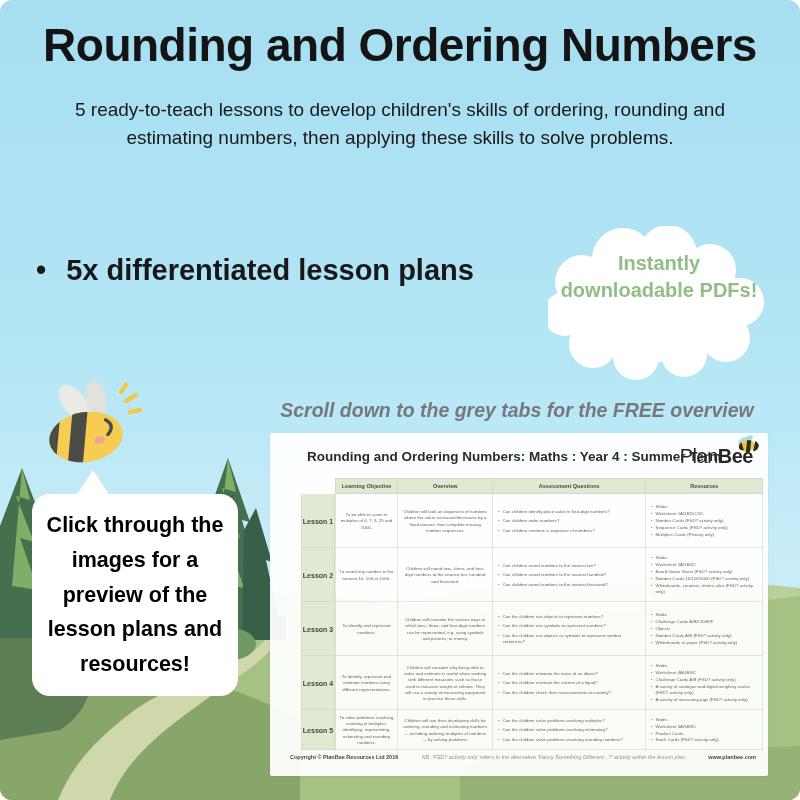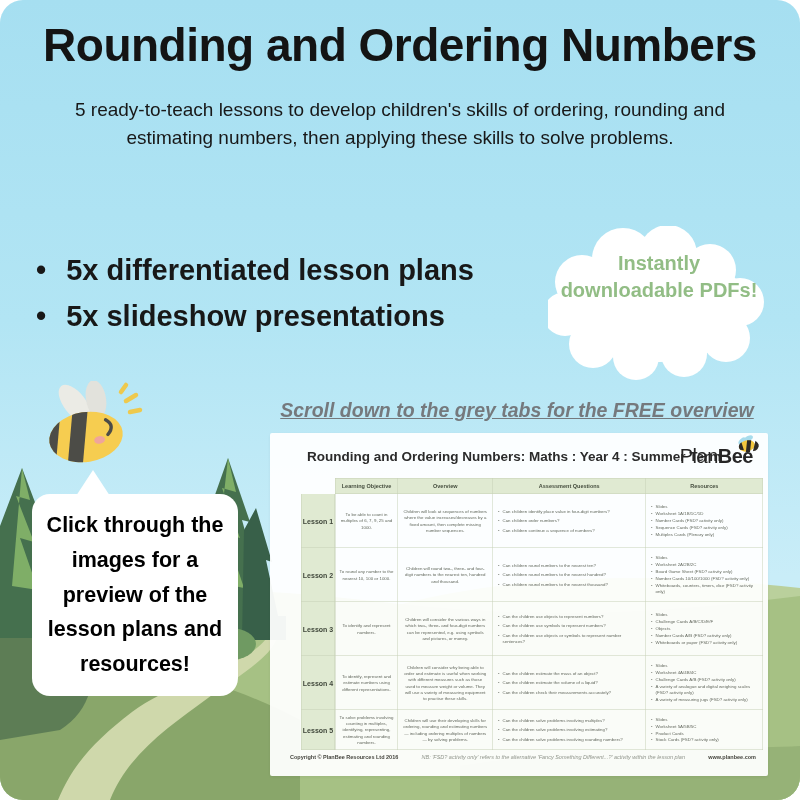--- a/index.html
+++ b/index.html
@@ -1,17 +1,17 @@
 <!DOCTYPE html>
 <html><head>
 <meta charset="utf-8">
 <style>
   * { margin:0; padding:0; box-sizing:border-box; }
   html,body { width:800px; height:800px; background:#ffffff; font-family:"Liberation Sans", sans-serif; }
-  #canvas { position:relative; width:800px; height:800px; border-radius:23px; overflow:hidden;
+  #canvas { position:relative; width:800px; height:800px; border-radius:12px; overflow:hidden;
             background:linear-gradient(180deg,#a6dff1 0%,#b2e5f4 40%,#c9edf8 72%,#cfeef8 100%); }
 
   
   #landscape { position:absolute; left:0; top:430px; width:800px; height:370px; z-index:1; }
 
   
   .page-title { position:absolute; top:18px; left:0; width:800px; text-align:center;
     font-size:46px; font-weight:bold; letter-spacing:-0.5px; color:#141414; z-index:2; }
   .page-subtitle { position:absolute; top:96px; left:38px; width:724px; text-align:center;
     font-size:19px; font-weight:normal; color:#181818; line-height:1.45; z-index:2; }
@@ -22,21 +22,21 @@
   .feature-list li::before { content:"•"; font-size:29px; margin:0 20px 0 6px; }
 
   
   .download-cloud { position:absolute; left:548px; top:226px; width:222px; height:156px; z-index:2; }
   .download-cloud svg { position:absolute; inset:0; }
   .cloud-text { position:absolute; left:11px; top:24px; width:200px; text-align:center;
     font-size:20px; font-weight:bold; color:#92bd85; line-height:1.35; }
 
   
   .scroll-note { position:absolute; left:262px; top:399px; width:510px; text-align:center;
-    font-size:19.5px; font-weight:bold; font-style:italic; color:#75797d; z-index:2;text-decoration:underline; }
+    font-size:19.5px; font-weight:bold; font-style:italic; color:#75797d; z-index:2; }
 
   
   .bee-mascot { position:absolute; left:26px; top:381px; width:126px; height:90px; z-index:4; }
 
   
   .speech-bubble { position:absolute; left:32px; top:494px; width:206px; min-height:188px;
     background:#ffffff; border-radius:18px; z-index:4; padding:14px 9px; }
   .speech-bubble::before { content:""; position:absolute; top:-24px; left:44px;
     border-left:17px solid transparent; border-right:17px solid transparent;
     border-bottom:26px solid #ffffff; }
@@ -118,21 +118,20 @@
     </g>
 
     <ellipse cx="152" cy="176" rx="26" ry="14" fill="#7fae67"></ellipse>
   </svg>
 
   <div class="page-title">Rounding and Ordering Numbers</div>
   <div class="page-subtitle">5 ready-to-teach lessons to develop children's skills of ordering, rounding and estimating numbers, then applying these skills to solve problems.</div>
 
   <ul class="feature-list">
       <li>5x differentiated lesson plans</li>
-      <li>5x slideshow presentations</li>
     </ul>
 
   <div class="download-cloud">
     <svg viewBox="0 0 222 156">
       <g fill="#ffffff">
         <ellipse cx="111" cy="80" rx="88" ry="56"></ellipse>
         <circle cx="34" cy="56" r="27"></circle>
         <circle cx="75" cy="33" r="31"></circle>
         <circle cx="120" cy="28" r="29"></circle>
         <circle cx="162" cy="44" r="26"></circle>

